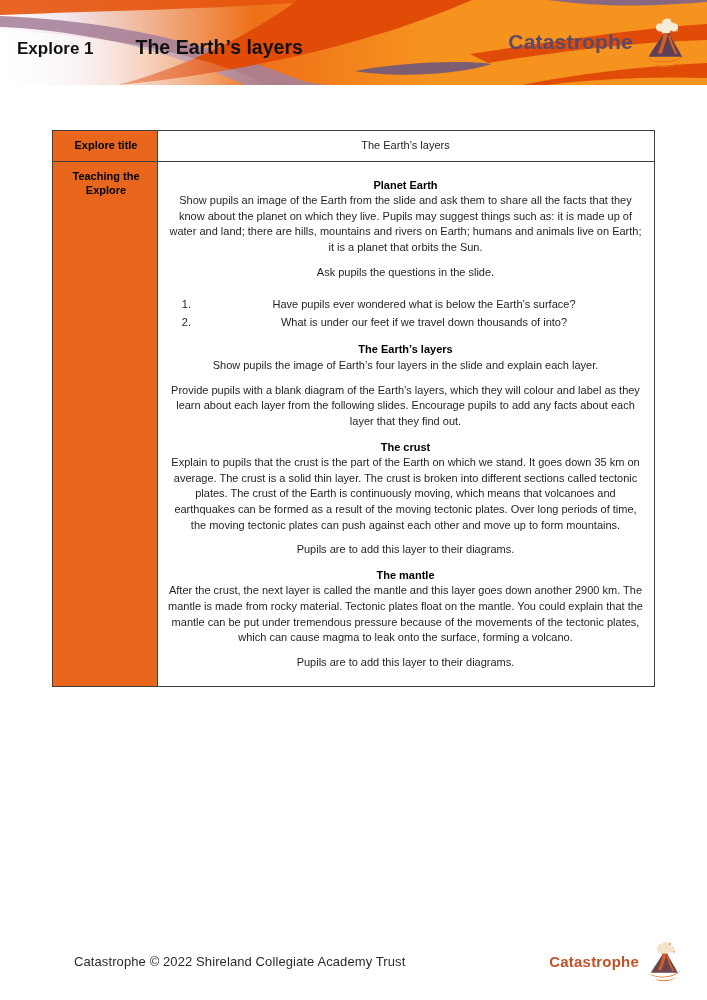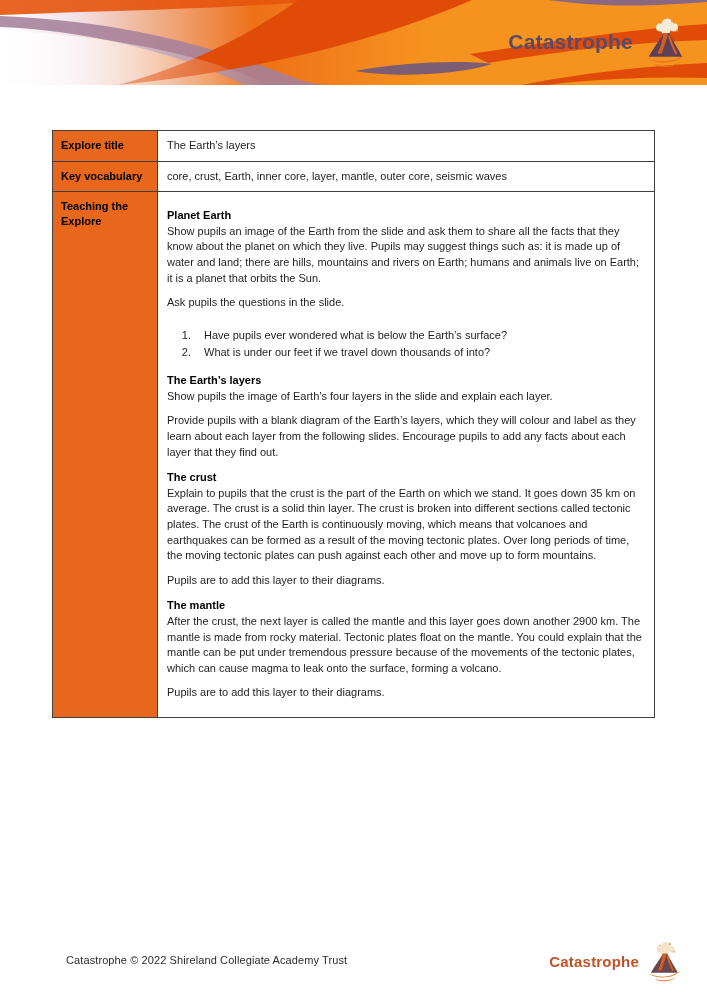--- a/index.html
+++ b/index.html
@@ -42,21 +42,21 @@
     left: 52px; top: 130px;
     width: 603px;
     border-collapse: collapse;
     table-layout: fixed;
     font-size: 11px;
     line-height: 1.42;
   }
   .content-table th, .content-table td {
     border: 1px solid #3f3f3f;
     vertical-align: top;
-    text-align: left;
+    text-align: center;
   }
   .content-table th.label-cell {
     width: 105px;
     background: #e8671c;
     color: #000000;
     font-weight: bold;
     padding: 7px 6px 7px 8px;
     font-size: 11px;
     line-height: 1.35;
   }
@@ -86,22 +86,22 @@
     margin: 17px 0 12px 27px;
   }
   ol.num-list li { padding-left: 10px; margin-bottom: 2px; }
 
   
   .footer {
     position: absolute;
     left: 0; right: 0; top: 938px; height: 52px;
   }
   .copyright {
-    position: absolute; left: 66px; top: 16px;
-    font-size: 11px; color: #2b2b2b; letter-spacing: 0.1px;
+    position: absolute; left: 74px; top: 16px;
+    font-size: 13px; color: #2b2b2b; letter-spacing: 0.1px;
   }
   .footer-brand {
     position: absolute; right: 22px; top: 2px;
     display: flex; align-items: center; gap: 4px;
   }
   .brand-word-footer {
     font-size: 15px; font-weight: bold; color: #bf5227; letter-spacing: 0.2px;
   }
 </style>
 </head>
@@ -128,20 +128,24 @@
       <path d="M0,0 L330,0 C230,9 95,11 0,15 Z" fill="#e6540c" opacity="0.9"></path>
       <path d="M0,16 C95,20 190,36 300,80 C318,85 330,85 330,85 L245,85 C175,52 85,30 0,27 Z" fill="#a5819a" opacity="0.88"></path>
       <path d="M118,85 C265,70 385,38 472,0 L298,0 C252,34 186,67 118,85 Z" fill="#e04c08"></path>
       <path d="M0,30 C120,36 215,58 268,85 L0,85 Z" fill="url(#wh)" opacity="0.85"></path>
       <path d="M470,54 C562,40 642,28 707,24 L707,40 C632,42 548,53 488,63 Z" fill="#e04c08"></path>
       <path d="M522,85 C592,71 662,65 707,63 L707,78 C652,76 582,80 548,85 Z" fill="#e04c08"></path>
       <path d="M355,71 C402,62 462,60 492,64 C456,75 396,78 355,71 Z" fill="#7d5d72"></path>
       <path d="M548,0 C602,7 645,7 707,2 L707,0 Z" fill="#8a687f"></path>
     </svg>
 
+    <div class="banner-left">
+      <span class="explore-label">Explore 1</span>
+      <span class="page-title">The Earth’s layers</span>
+    </div>
 
     <div class="header-brand">
       <span class="brand-word-header">Catastrophe</span>
       <svg class="volcano-svg" width="52" height="52" viewBox="0 0 64 64" aria-hidden="true">
         <g fill="#f5ecd6">
           <circle cx="35" cy="10" r="7"></circle>
           <circle cx="26" cy="14" r="5.2"></circle>
           <circle cx="43" cy="14" r="5"></circle>
           <circle cx="33" cy="17" r="6"></circle>
         </g>
@@ -162,24 +166,20 @@
   <table class="content-table">
     <tbody>
       <tr class="row-short">
         <th class="label-cell">Explore title</th>
         <td class="value-cell">The Earth’s layers</td>
       </tr>
 
 
 
 
-      <tr class="row-short">
-        <th class="label-cell">Key vocabulary</th>
-        <td class="value-cell">core, crust, Earth, inner core, layer, mantle, outer core, seismic waves</td>
-      </tr>
 
 
       <tr>
         <th class="label-cell">Teaching the Explore</th>
         <td class="value-cell">
           <div class="t-heading first">Planet Earth</div>
           <div class="t-para after-heading">Show pupils an image of the Earth from the slide and ask them to share all the facts that they know about the planet on which they live. Pupils may suggest things such as: it is made up of water and land; there are hills, mountains and rivers on Earth; humans and animals live on Earth; it is a planet that orbits the Sun.</div>
 
           <div class="t-para">Ask pupils the questions in the slide.</div>
 

